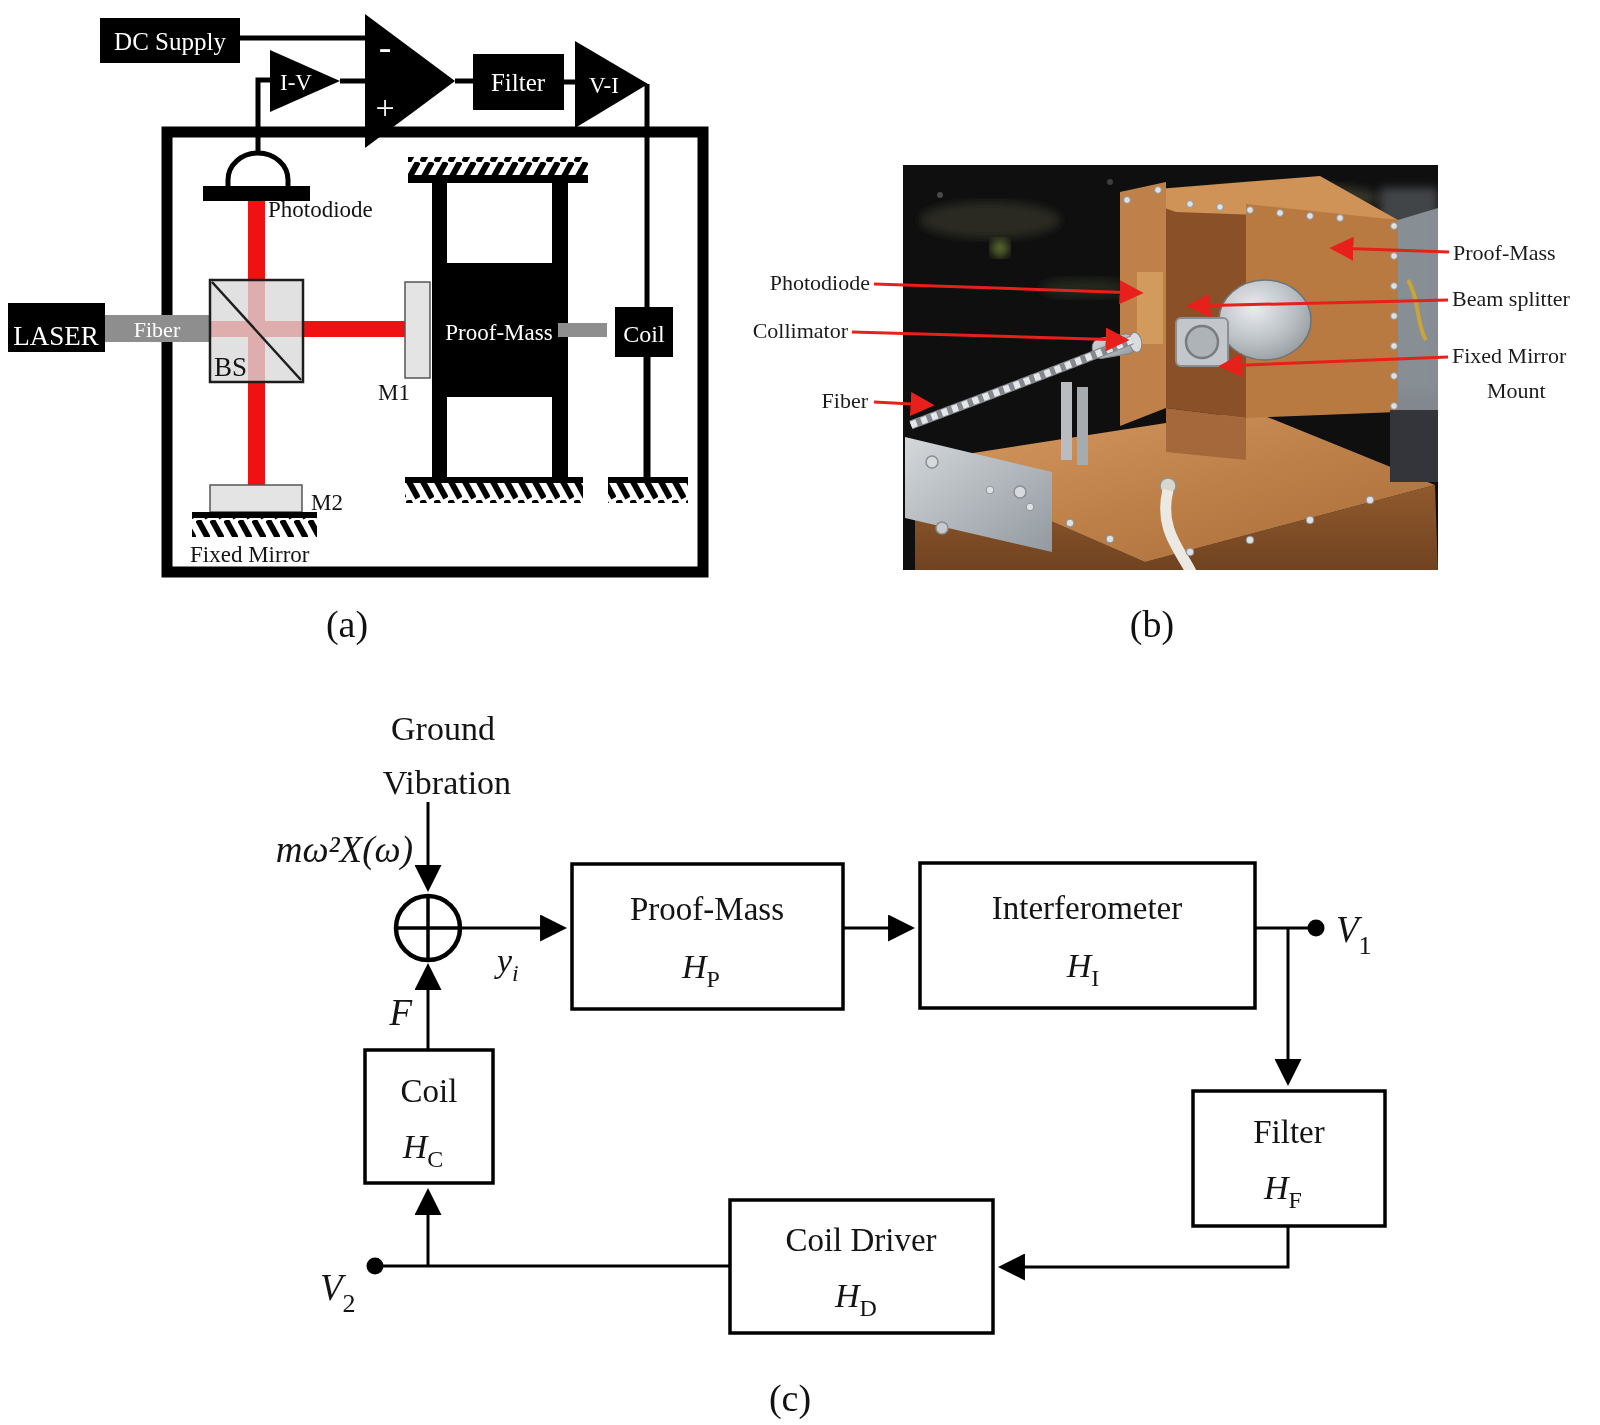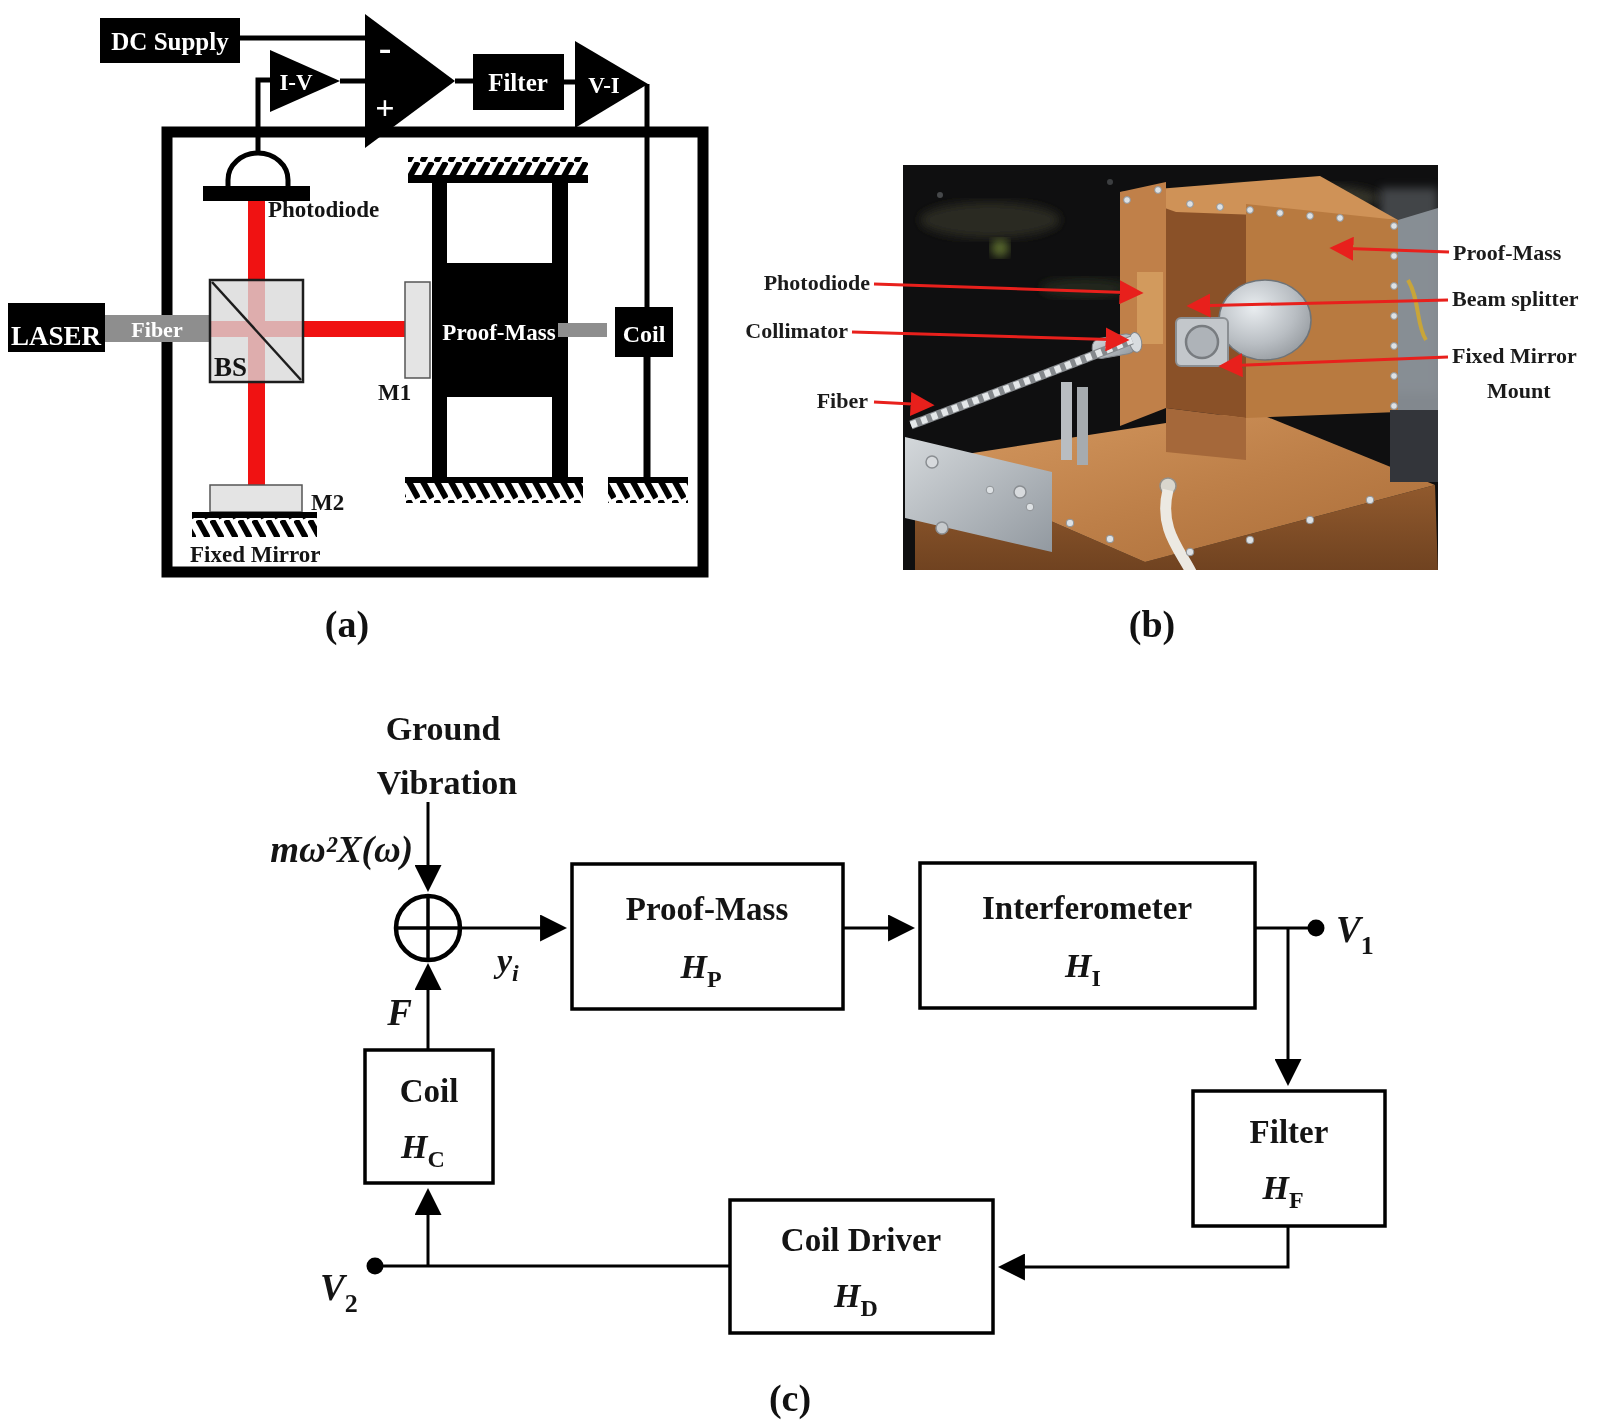--- a/index.html
+++ b/index.html
@@ -1,17 +1,17 @@
 <!DOCTYPE html>
 <html><head>
 <meta charset="utf-8">
 <style>
   html,body{margin:0;padding:0;background:#fff;}
   #screen{position:relative;width:1600px;height:1425px;background:#ffffff;overflow:hidden;
-          font-family:"Liberation Serif","DejaVu Serif",serif;font-weight:bold;}
+          font-family:"Liberation Serif","DejaVu Serif",serif;}
   svg{position:absolute;overflow:visible;}
   .caption{position:absolute;font-size:38px;color:#111;text-align:center;width:120px;
            font-family:"Liberation Serif","DejaVu Serif",serif;}
   text{font-family:"Liberation Serif","DejaVu Serif",serif;}
   .wtxt{fill:#ffffff;}
   .ktxt{fill:#141414;}
   .blkline{stroke:#000;stroke-width:3;fill:none;}
   .blkbox{fill:#fff;stroke:#000;stroke-width:3.5;}
   .calloutline{stroke:#e8201c;stroke-width:3;fill:none;}
 </style>

